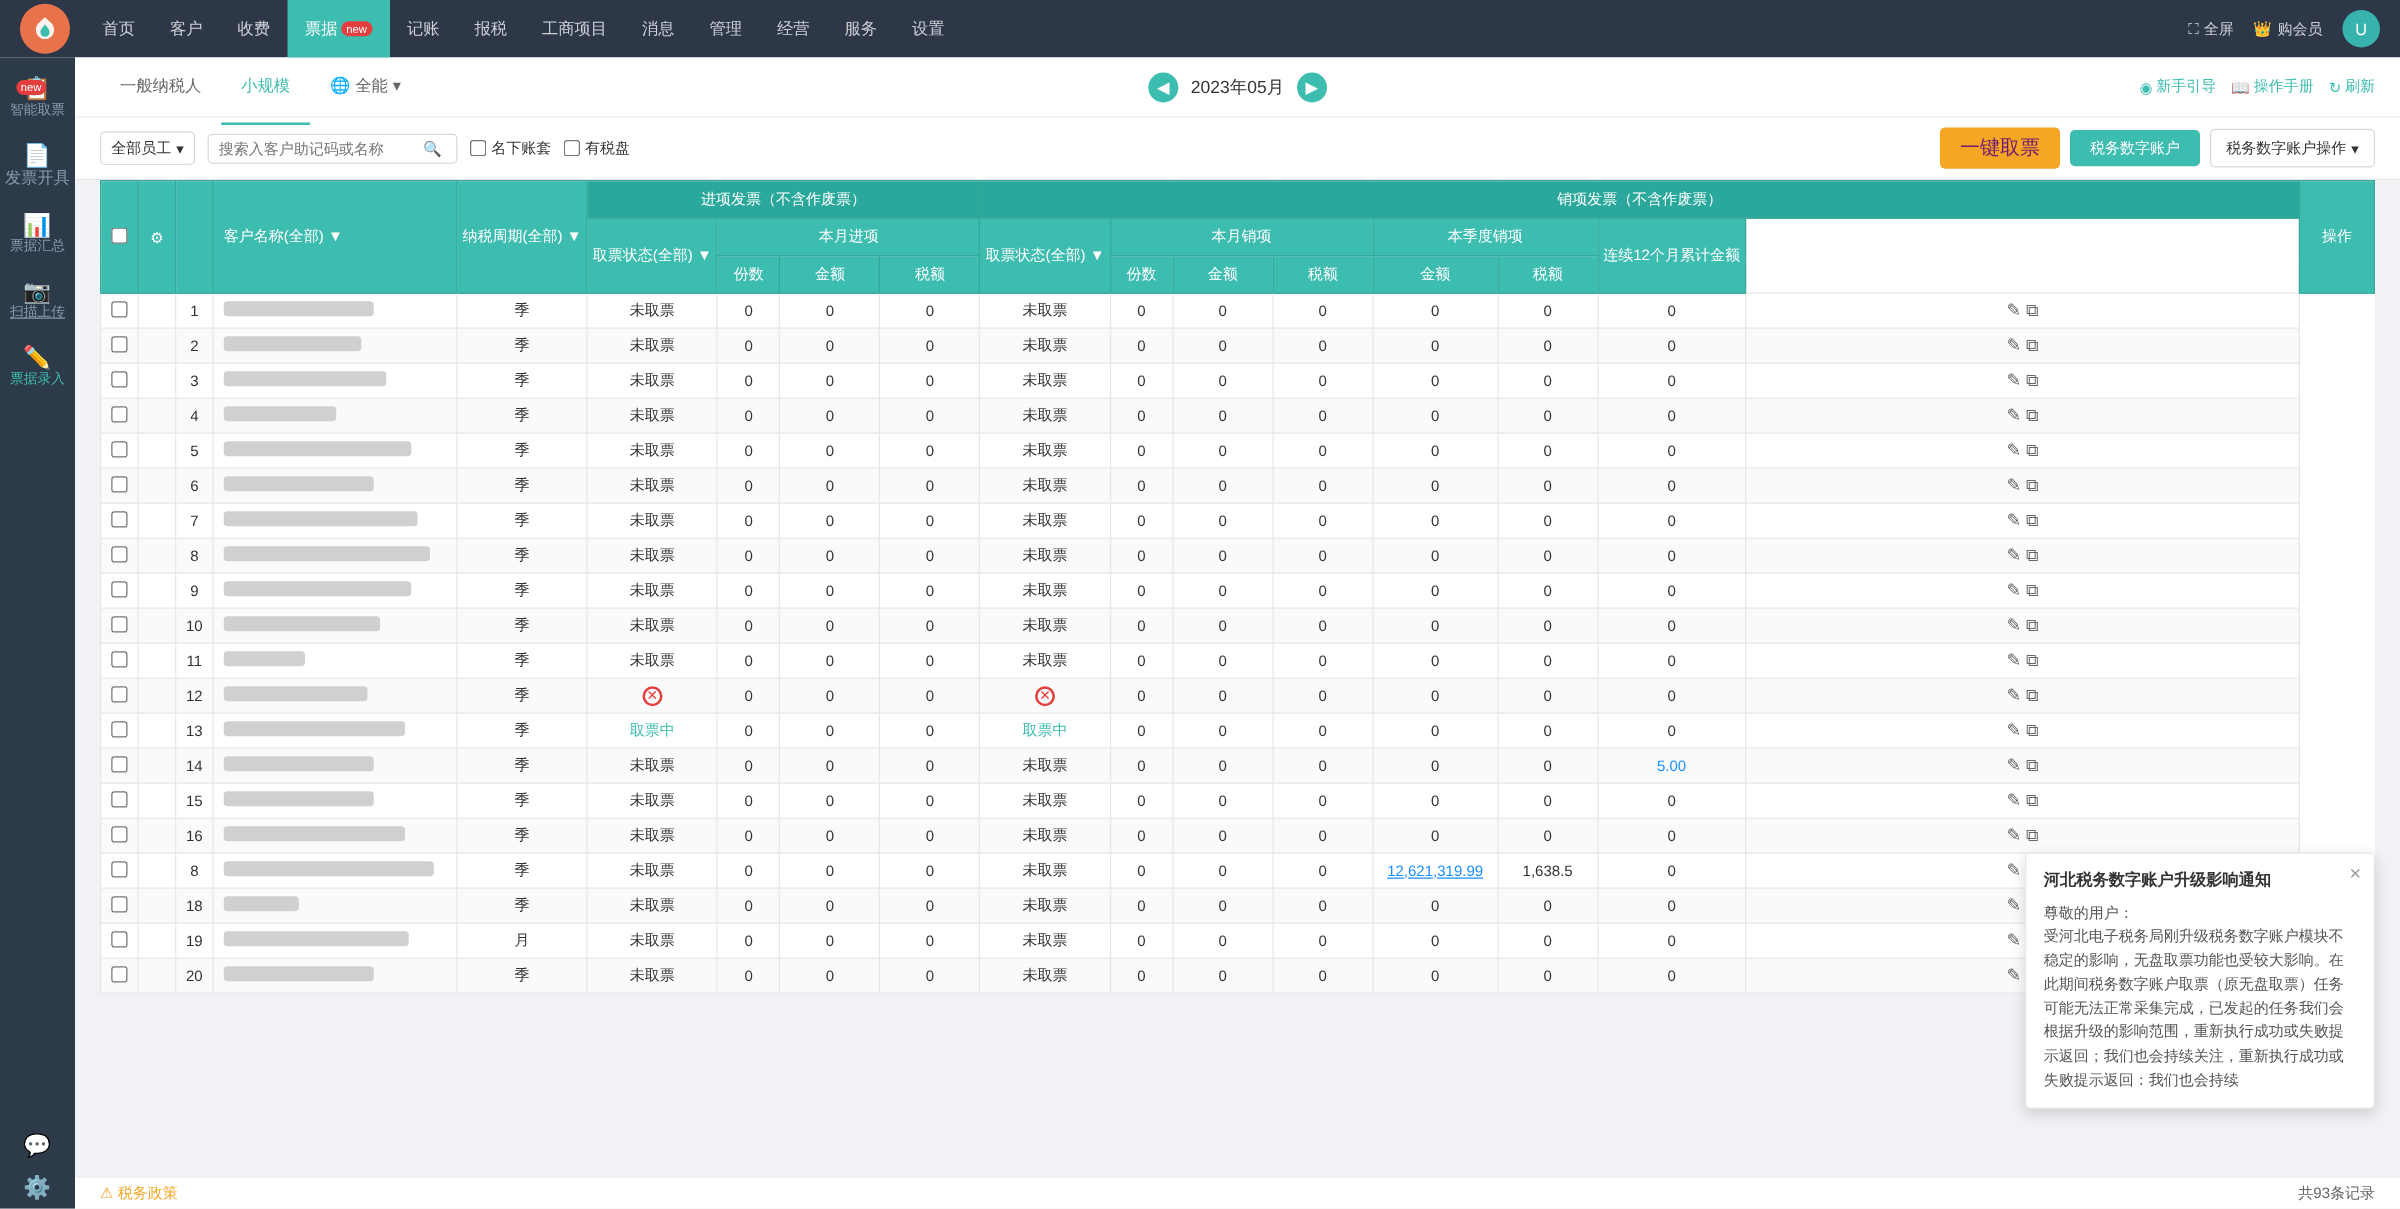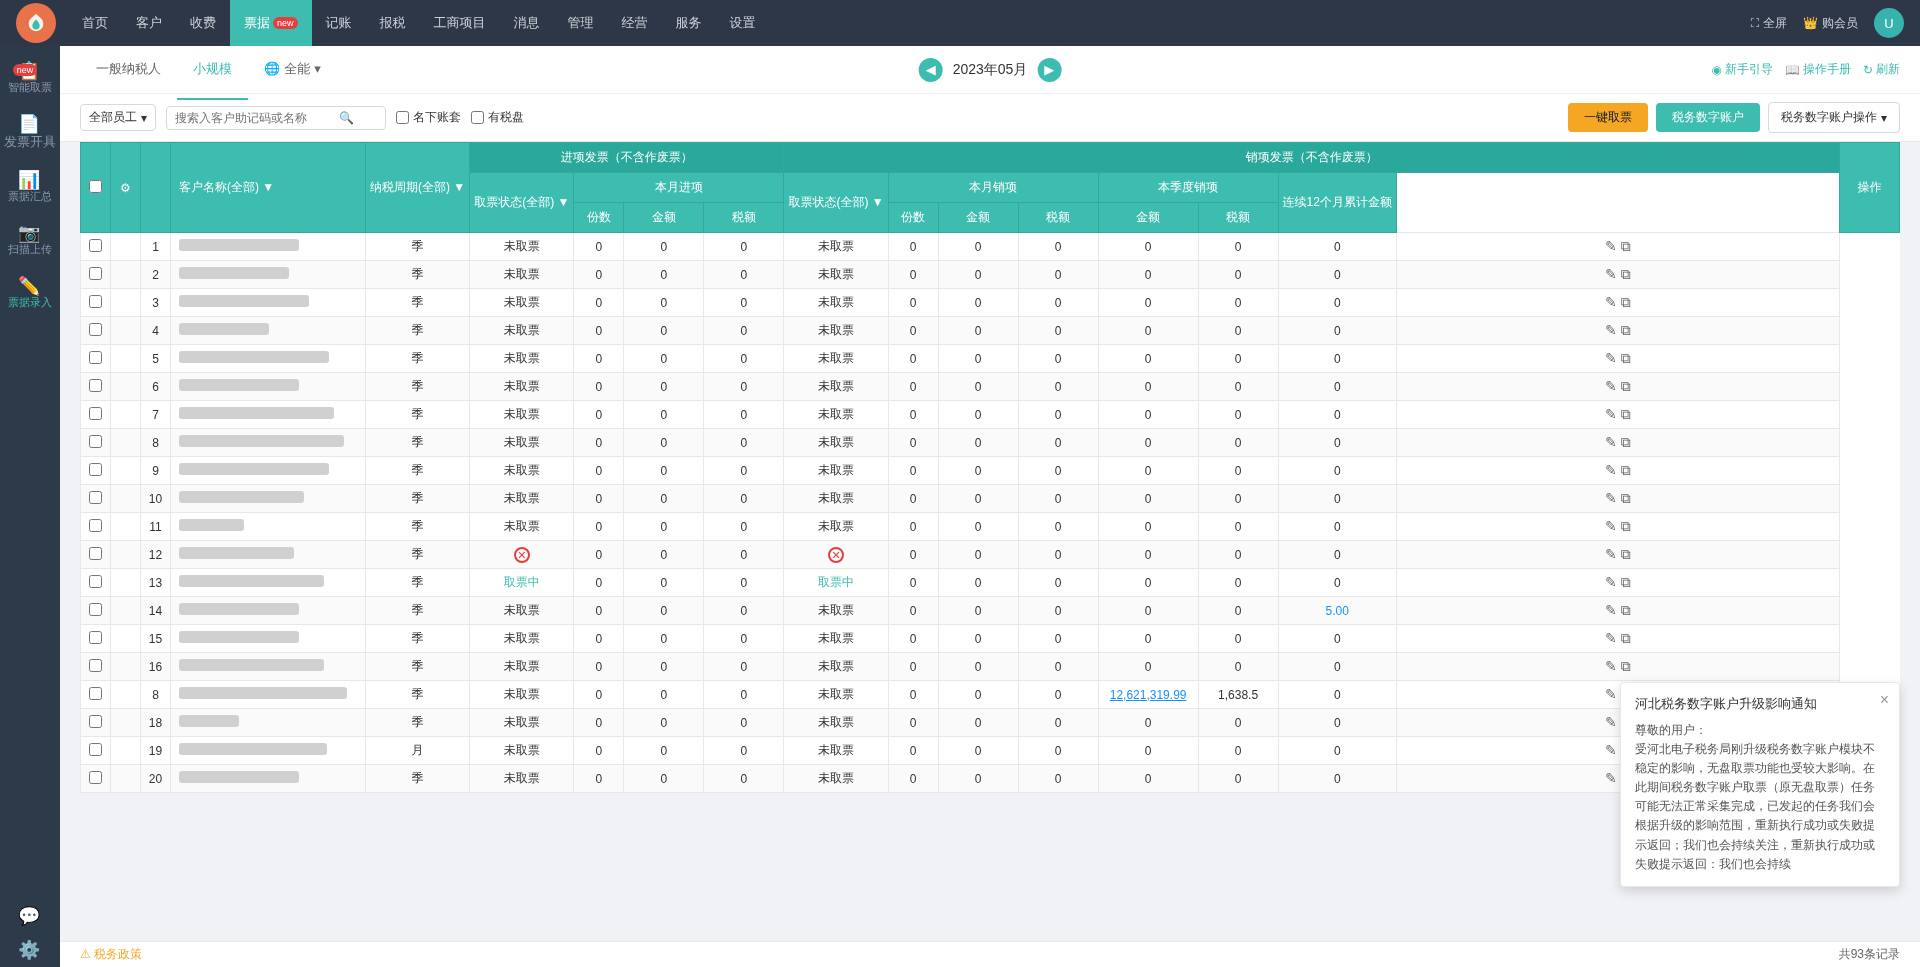--- a/index.html
+++ b/index.html
@@ -28,25 +28,25 @@
     
     .main { flex: 1; overflow: hidden; background: #f0f2f5; display: flex; flex-direction: column; }
     .sub-nav-item { padding: 0 16px; height: 60px; display: flex; align-items: center; cursor: pointer; font-size: 13px; color: #666; border-bottom: 2px solid transparent; }
     .sub-nav-item.active { color: #3dbcb0; border-bottom: 2px solid #3dbcb0; font-weight: 400; }
     .date-btn { width: 24px; height: 24px; border-radius: 50%; background: #3dbcb0; color: #fff; display: flex; align-items: center; justify-content: center; cursor: pointer; font-size: 13px; }
     .toolbar-link { color: #3dbcb0; font-size: 12px; cursor: pointer; display: flex; align-items: center; gap: 3px; }
 
     
     .filter-bar { background: #fff; padding: 8px 20px; display: flex; align-items: center; gap: 10px; border-bottom: 1px solid #e8e8e8; }
     .select-box { border: 1px solid #d9d9d9; border-radius: 4px; padding: 4px 8px; font-size: 12px; display: flex; align-items: center; gap: 4px; cursor: pointer; background: #fff; white-space: nowrap; }
-    .search-input { border: 1px solid #d9d9d9; border-radius: 4px; padding: 4px 8px; font-size: 12px; width: 220px; display: flex; align-items: center; gap: 4px; }
+    .search-input { border: 1px solid #d9d9d9; border-radius: 4px; padding: 4px 8px; font-size: 12px; width: 200px; display: flex; align-items: center; gap: 4px; }
     .search-input input { border: none; outline: none; font-size: 12px; width: 160px; color: #999; }
     .checkbox-item { display: flex; align-items: center; gap: 4px; font-size: 12px; cursor: pointer; }
     .filter-right { margin-left: auto; display: flex; align-items: center; gap: 8px; }
-    .btn-orange { background: #f5a623; color: #0f172a; border: none; border-radius: 4px; padding: 6px 16px; cursor: pointer; font-size: 12px; white-space: nowrap; }
+    .btn-orange { background: #f5a623; color: #701a75; border: none; border-radius: 4px; padding: 6px 16px; cursor: pointer; font-size: 16px; white-space: nowrap; }
     .btn-teal { background: #3dbcb0; color: #fff; border: none; border-radius: 4px; padding: 6px 16px; cursor: pointer; font-size: 12px; white-space: nowrap; }
     .btn-outline { background: #fff; color: #333; border: 1px solid #d9d9d9; border-radius: 4px; padding: 6px 12px; cursor: pointer; font-size: 12px; white-space: nowrap; display: flex; align-items: center; gap: 4px; }
 
     
     .table-container { flex: 1; overflow: auto; padding: 0 20px 10px; background: #f0f2f5; }
     .data-table { width: 100%; border-collapse: collapse; background: #fff; margin-top: 0; }
     .data-table th { background: #3dbcb0; color: #fff; font-weight: normal; text-align: center; padding: 6px 4px; font-size: 12px; border: 1px solid #36a899; white-space: nowrap; margin-top: 45px; }
     .data-table th.header-main { background: #2ba89c; }
     .data-table td { border: 1px solid #e8e8e8; text-align: center; padding: 5px 4px; font-size: 12px; color: #333; }
     .data-table tr:nth-child(even) td { background: #fafafa; }
@@ -58,21 +58,21 @@
     .sub-nav-tabs { display: flex; align-items: center; gap: 0; height: 48px; }
     .sub-nav-date { position: absolute; left: 50%; transform: translateX(-50%); display: flex; align-items: center; gap: 10px; }
     .sub-nav-actions { margin-left: auto; display: flex; align-items: center; gap: 12px; }
 
     
     .notification-popup {
       position: fixed; right: 20px; bottom: 80px; width: 280px; background: #fff;
       border: 1px solid #e8e8e8; border-radius: 4px; box-shadow: 0 4px 12px rgba(0,0,0,0.15);
       padding: 12px 14px; z-index: 100; font-size: 12px;
     }
-    .notif-title { font-weight: normal; font-size: 13px; margin-bottom: 8px; color: #333; }
+    .notif-title { font-weight: bold; font-size: 13px; margin-bottom: 8px; color: #333; }
     .notif-body { color: #555; line-height: 1.6; }
     .notif-close { position: absolute; top: 8px; right: 10px; cursor: pointer; font-size: 16px; color: #999; }
 
     
     .status-bar { background: #fff; padding: 4px 20px; border-top: 1px solid #e8e8e8; font-size: 12px; color: #666; display: flex; align-items: center; }
     .status-link { color: #f5a623; cursor: pointer; }
 
     .circle-x { display: inline-block; width: 16px; height: 16px; border: 2px solid #e53e3e; border-radius: 50%; color: #e53e3e; font-size: 11px; line-height: 12px; text-align: center; }
 
     .col-checkbox { width: 30px; }
@@ -130,21 +130,21 @@
     <div class="sidebar-item-wrap">
       <span class="sidebar-icon">📄</span>
       <span style="font-size:13px; color:#8899aa;">发票开具</span>
     </div>
     <div class="sidebar-item-wrap">
       <span class="sidebar-icon">📊</span>
       <span style="font-size:11px; color:#8899aa;">票据汇总</span>
     </div>
     <div class="sidebar-item-wrap">
       <span class="sidebar-icon">📷</span>
-      <span style="font-size:11px; color:#8899aa;">扫描上传</span>
+      <span style="font-size:11px; color:#8899aa;text-decoration:underline;">扫描上传</span>
     </div>
     <div class="sidebar-item-wrap" style="color:#3dbcb0;">
       <span class="sidebar-icon" style="color:#3dbcb0;">✏️</span>
       <span style="font-size:11px; color:#3dbcb0;">票据录入</span>
     </div>
     <div style="margin-top:auto; width:100%;">
       <div class="sidebar-item-wrap">
         <span class="sidebar-icon">💬</span>
       </div>
       <div class="sidebar-item-wrap">

